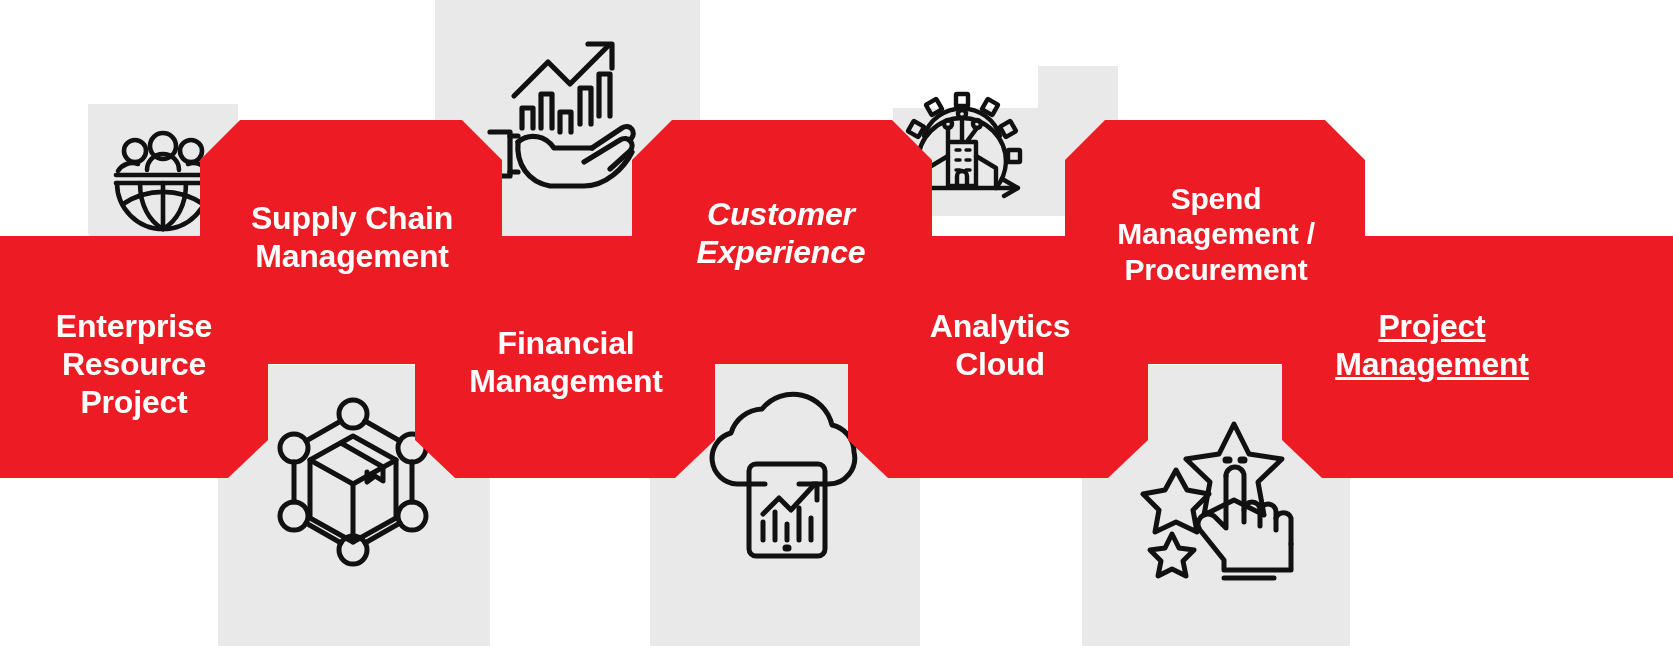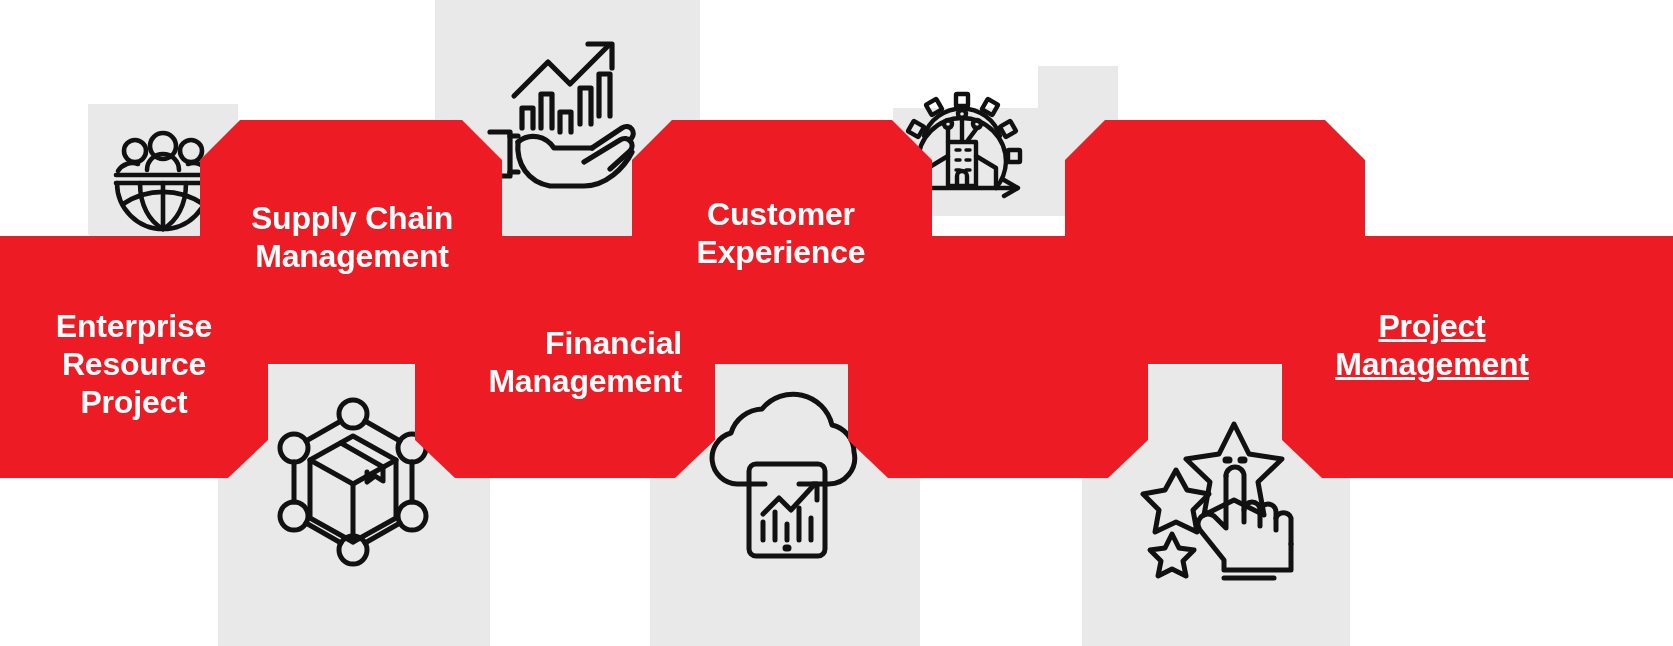--- a/index.html
+++ b/index.html
@@ -230,24 +230,29 @@
 
   </svg>
 
   <div class="hexlabel lbl-size-a" style="left:20px;  top:308px; width:228px;">Enterprise
 Resource
 Project</div>
 
   <div class="hexlabel lbl-size-a" style="left:236px; top:200px; width:232px;">Supply Chain
 Management</div>
 
-  <div class="hexlabel lbl-size-a" style="left:450px; top:325px; width:232px;text-align:right;">Financial
+  <div class="hexlabel lbl-size-a" style="left:450px; top:325px; width:232px;">Financial
 Management</div>
 
-  <div class="hexlabel lbl-size-a" style="left:667px; top:196px; width:228px;">Customer
+  <div class="hexlabel lbl-size-a" style="left:667px; top:196px; width:228px;font-style:italic;">Customer
 Experience</div>
 
-
+  <div class="hexlabel lbl-size-a" style="left:886px; top:308px; width:228px;">Analytics
+Cloud</div>
+
+  <div class="hexlabel lbl-size-b" style="left:1100px; top:181px; width:232px;">Spend
+Management /
+Procurement</div>
 
   <div class="hexlabel lbl-size-a" style="left:1318px; top:308px; width:228px;text-decoration:underline;">Project
 Management</div>
 
 </div>
 
 </body></html>

